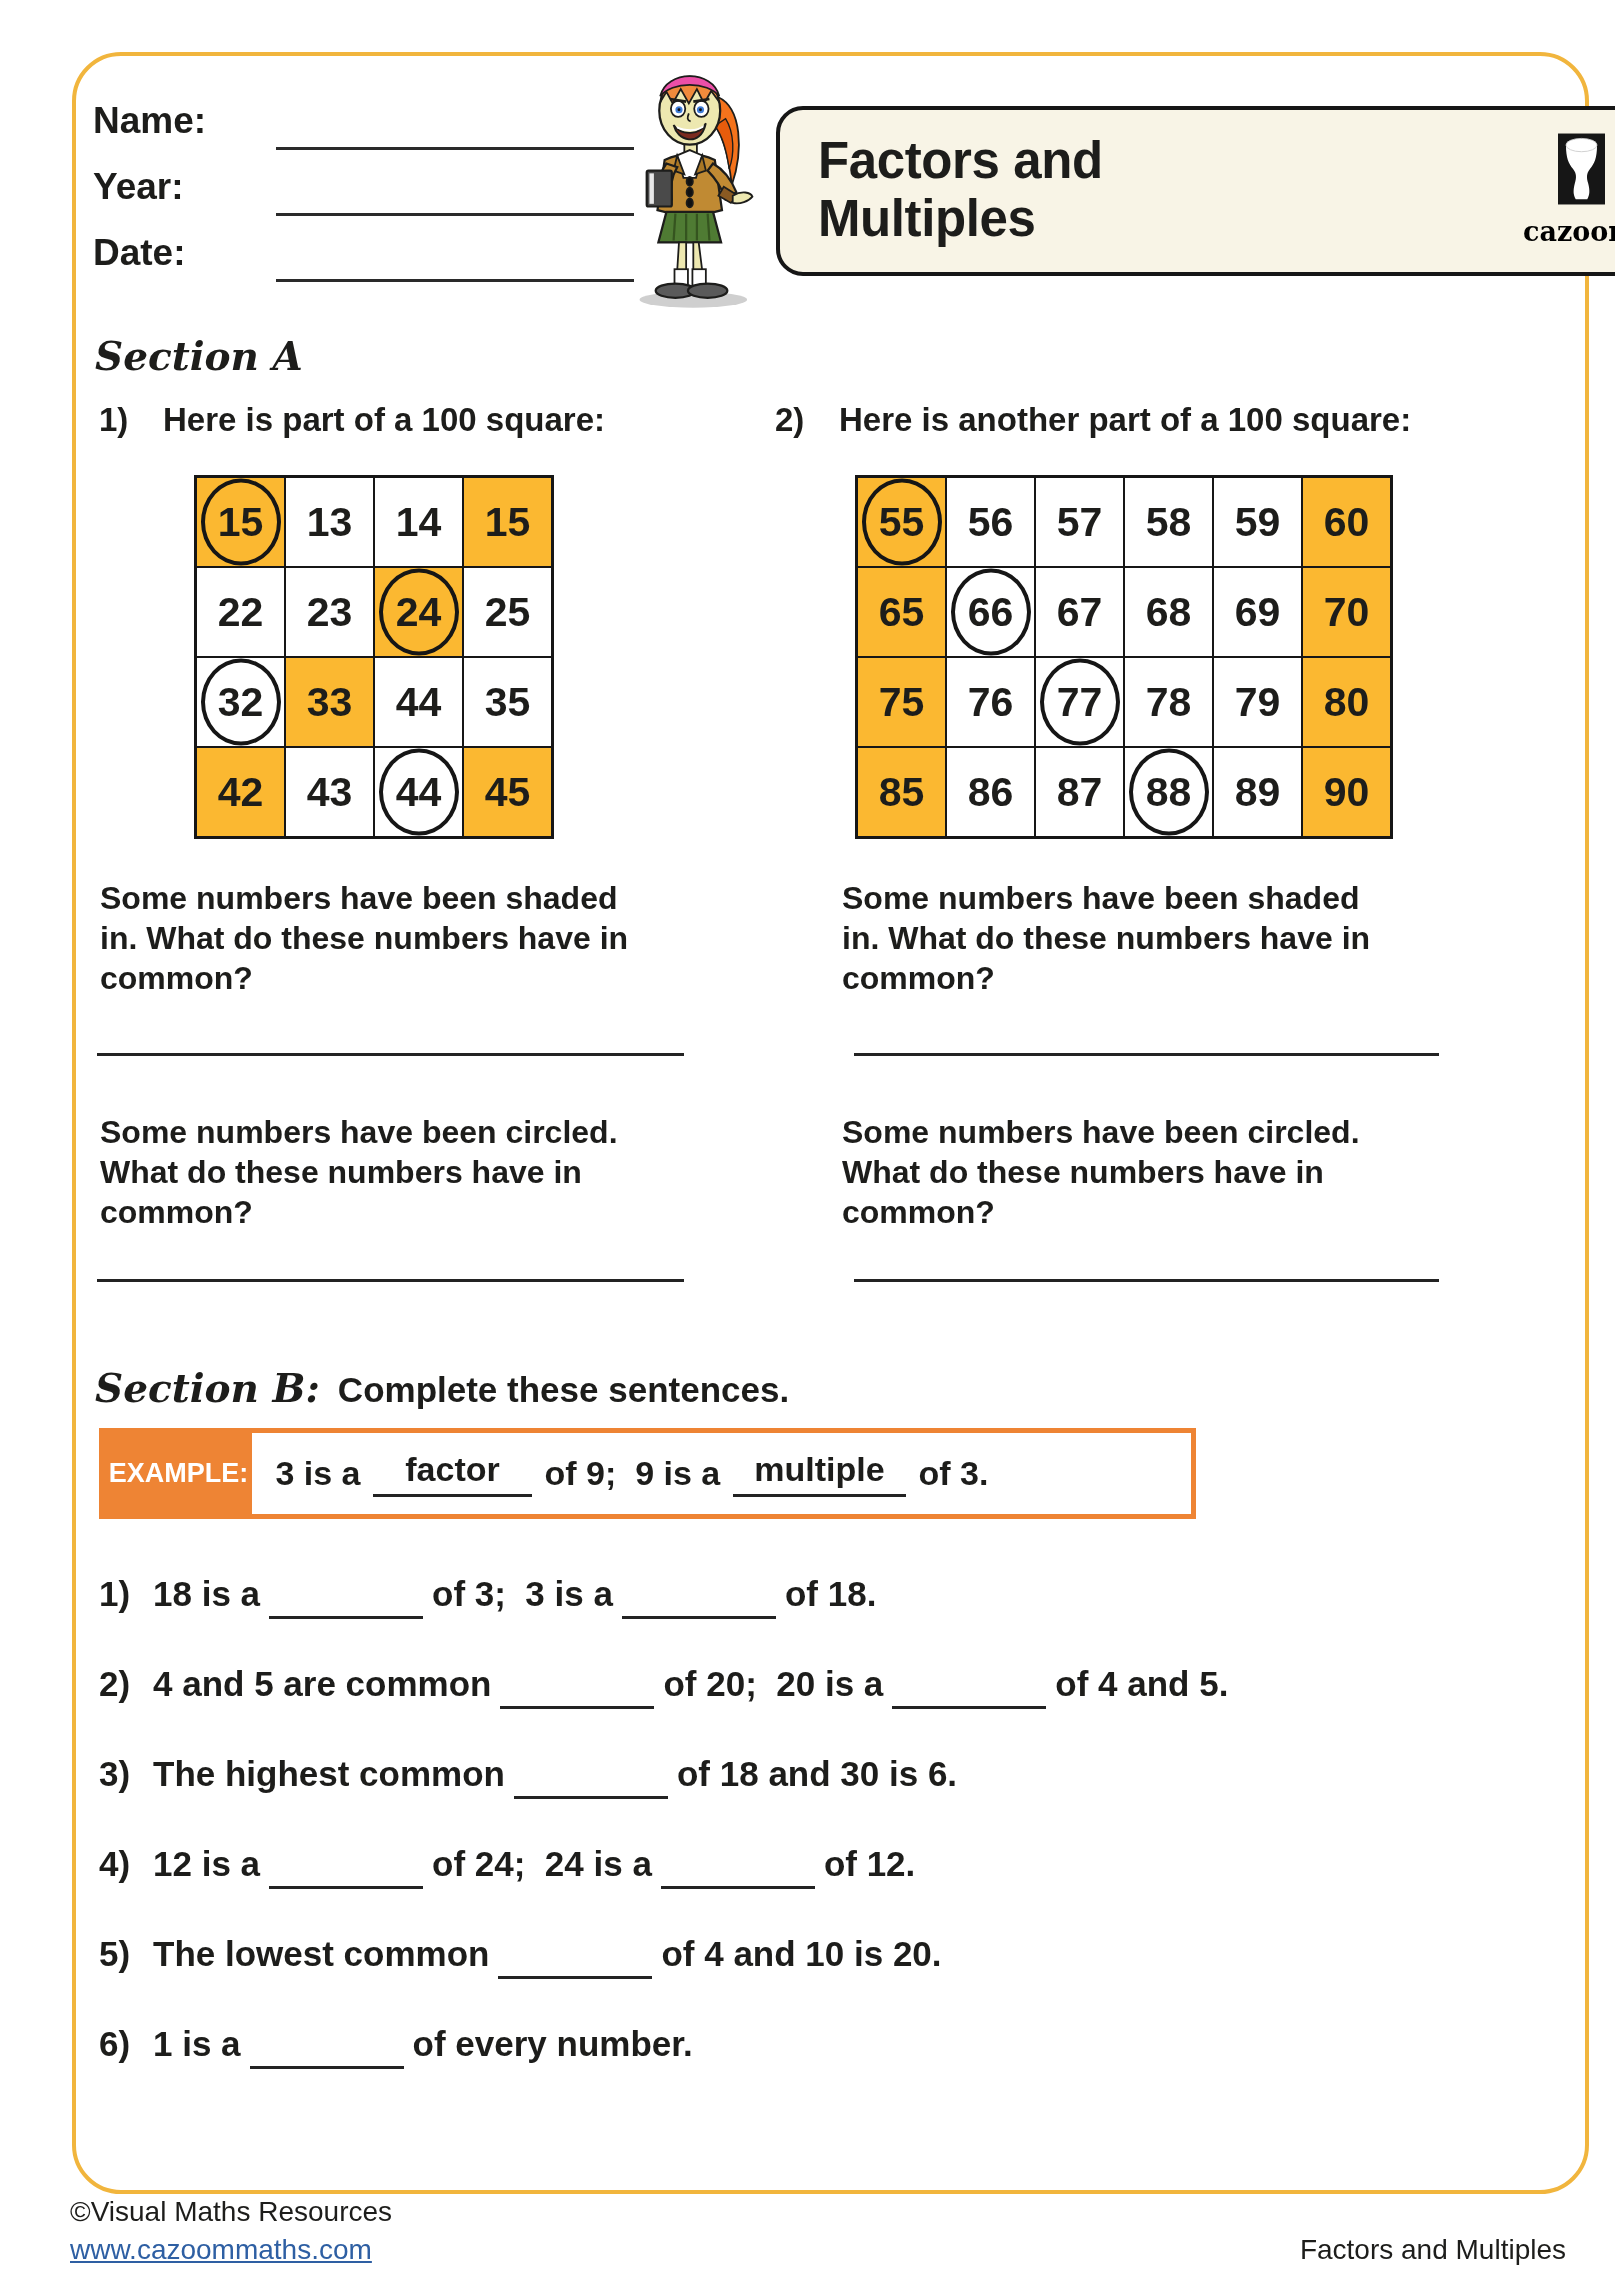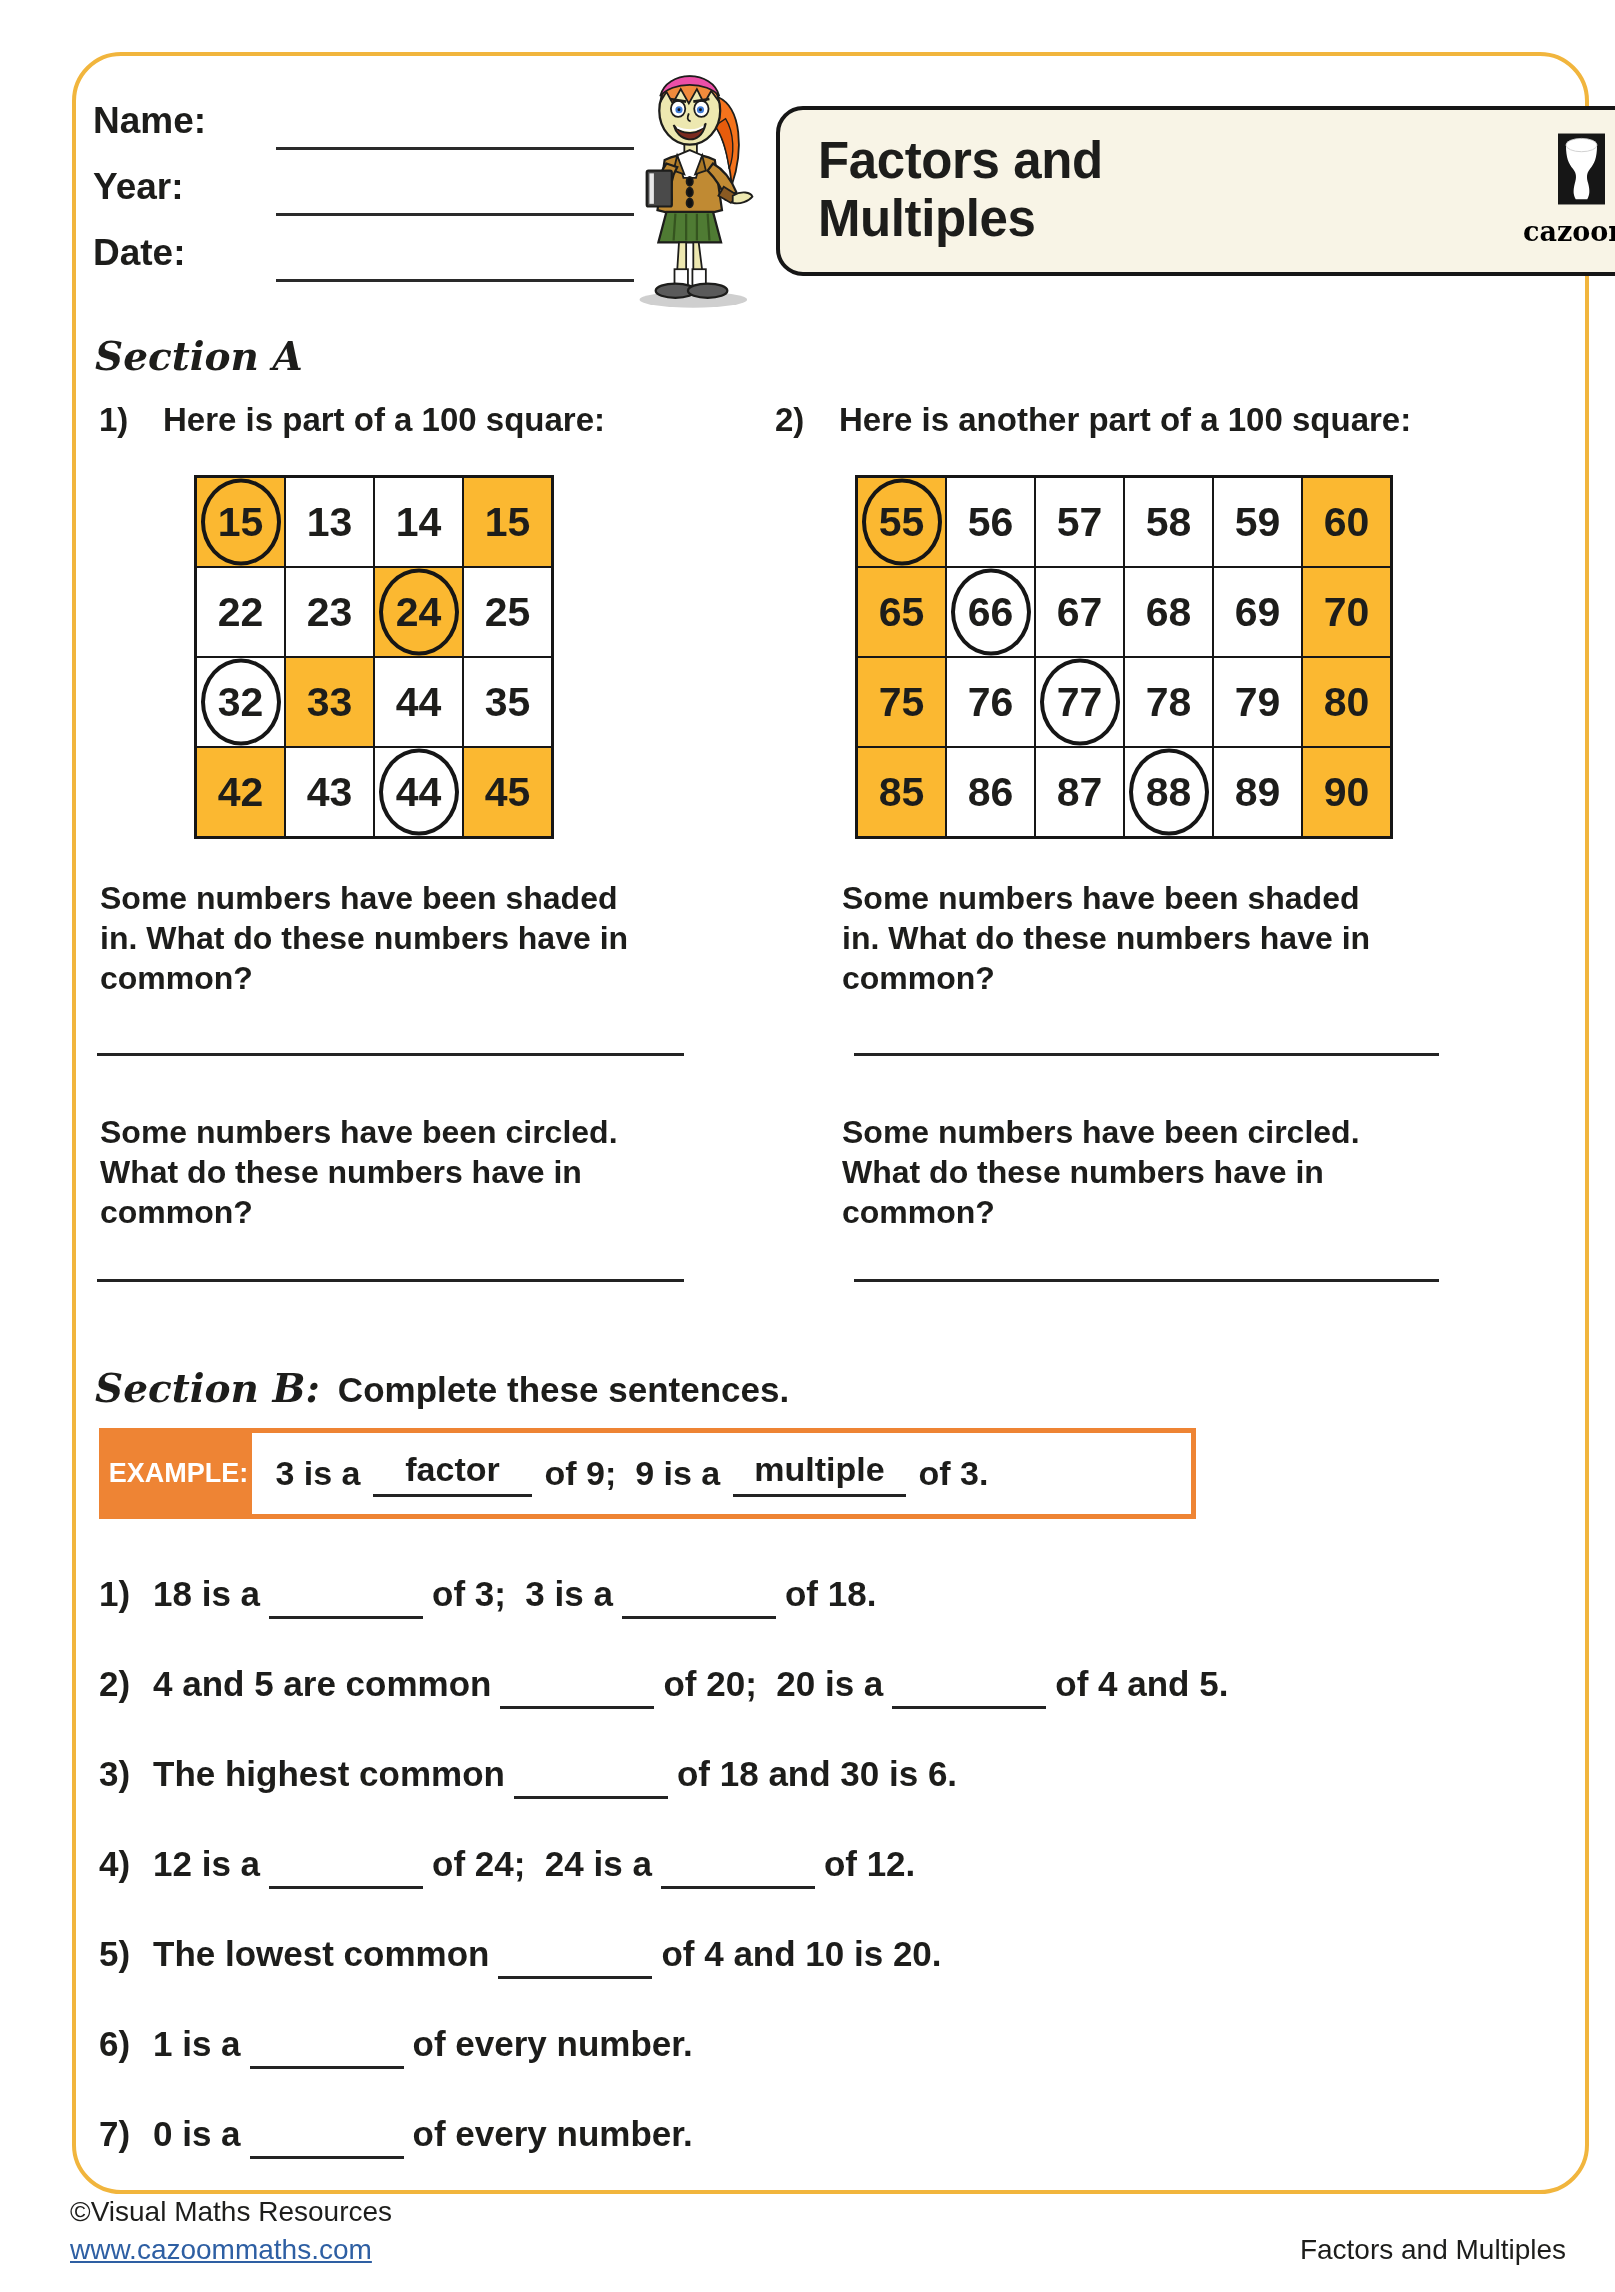--- a/index.html
+++ b/index.html
@@ -311,20 +311,19 @@
     <div class="example-inner"><span class="seg">3 is a</span><span class="answer">factor</span><span class="seg">of 9;  9 is a</span><span class="answer">multiple</span><span class="seg">of 3.</span></div>
   </div>
 
   <div class="sentences">
       <div class="b-row"><span class="b-num">1)</span><span class="seg">18 is a</span><span class="blank"></span><span class="seg">of 3;  3 is a</span><span class="blank"></span><span class="seg">of 18.</span></div>
       <div class="b-row"><span class="b-num">2)</span><span class="seg">4 and 5 are common</span><span class="blank"></span><span class="seg">of 20;  20 is a</span><span class="blank"></span><span class="seg">of 4 and 5.</span></div>
       <div class="b-row"><span class="b-num">3)</span><span class="seg">The highest common</span><span class="blank"></span><span class="seg">of 18 and 30 is 6.</span></div>
       <div class="b-row"><span class="b-num">4)</span><span class="seg">12 is a</span><span class="blank"></span><span class="seg">of 24;  24 is a</span><span class="blank"></span><span class="seg">of 12.</span></div>
       <div class="b-row"><span class="b-num">5)</span><span class="seg">The lowest common</span><span class="blank"></span><span class="seg">of 4 and 10 is 20.</span></div>
       <div class="b-row"><span class="b-num">6)</span><span class="seg">1 is a</span><span class="blank"></span><span class="seg">of every number.</span></div>
-      <div class="b-row"><span class="b-num">7)</span><span class="seg">0 is a</span><span class="blank"></span><span class="seg">of every number.</span></div>
     </div>
 
   <div class="footer-copy">©Visual Maths Resources</div>
   <div class="footer-link">www.cazoommaths.com</div>
   <div class="footer-doc">Factors and Multiples</div>
 </div>
 
 
 </body></html>

